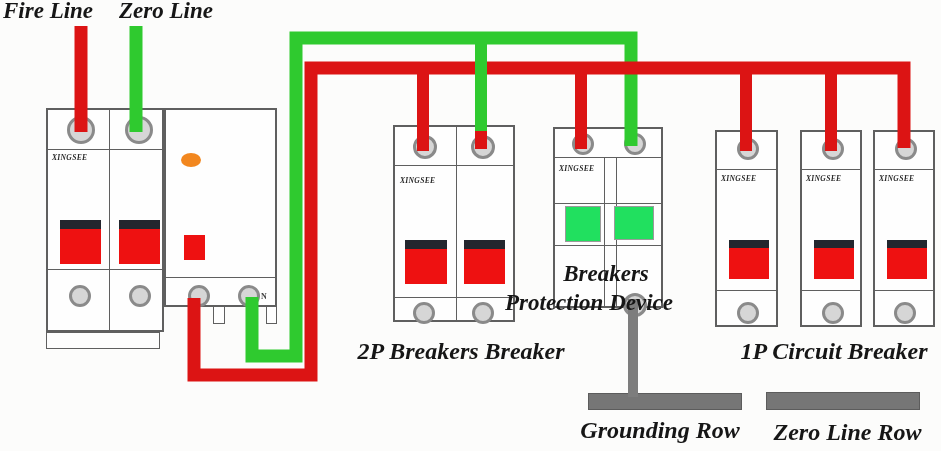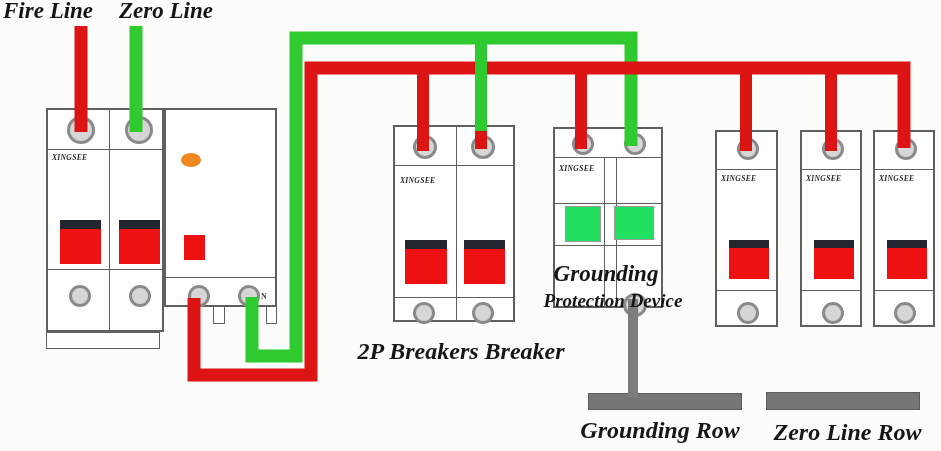--- a/index.html
+++ b/index.html
@@ -121,18 +121,19 @@
     <line x1="831" y1="68" x2="831" y2="151" stroke-width="12" stroke="#dc1414"></line>
     <line x1="481" y1="40" x2="481" y2="131" stroke-width="12" stroke="#2fca2f"></line>
     <line x1="81" y1="26" x2="81" y2="132" stroke-width="13" stroke="#dc1414"></line>
     <line x1="136" y1="26" x2="136" y2="132" stroke-width="13" stroke="#2fca2f"></line>
     <line x1="633" y1="299" x2="633" y2="397" stroke-width="10" stroke="#7d7d7d"></line>
   </svg>
 
   <div class="lbl left" style="left:3px;top:-2px;">Fire Line</div>
   <div class="lbl left" style="left:119px;top:-2px;">Zero Line</div>
   <div class="lbl" style="left:357px;top:338px;width:208px;">2P Breakers Breaker</div>
-  <div class="lbl" style="left:536px;top:261px;width:140px;font-size:23px;">Grounding</div>
-  <div class="lbl" style="left:512px;top:290px;width:202px;font-size:19px;">Protection Device</div>
+  <div class="lbl" style="left:536px;top:261px;width:140px;font-size:23px;">Breakers</div>
+  <div class="lbl" style="left:488px;top:290px;width:202px;font-size:23px;">Protection Device</div>
+  <div class="lbl" style="left:730px;top:338px;width:208px;">1P Circuit Breaker</div>
   <div class="lbl" style="left:570px;top:417px;width:180px;">Grounding Row</div>
   <div class="lbl" style="left:760px;top:419px;width:175px;">Zero Line Row</div>
 
 </div>
 
 </body></html>

